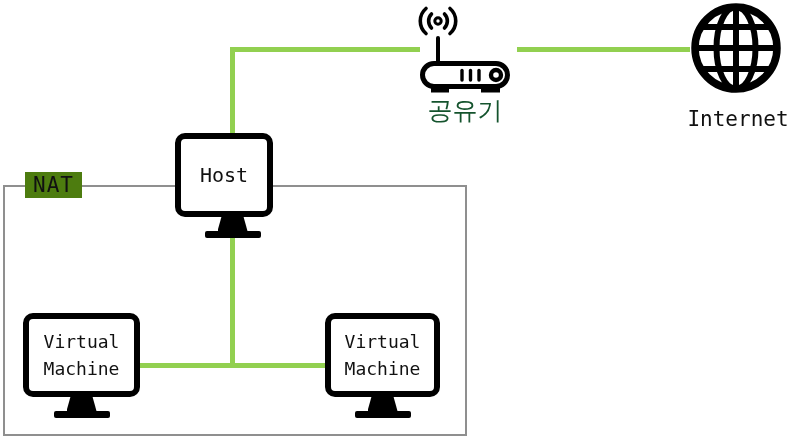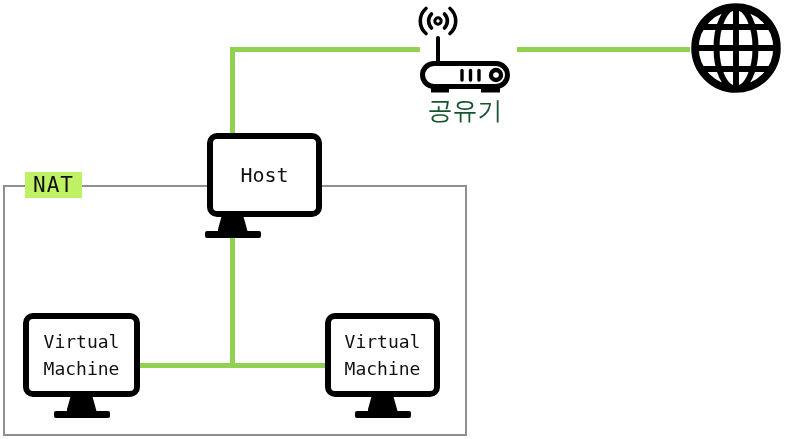--- a/index.html
+++ b/index.html
@@ -31,21 +31,21 @@
     position:absolute;
     left:3px;top:185px;
     width:464px;height:251px;
     border:2px solid #8f8f8f;
     z-index:2;
     box-sizing:border-box;
   }
   .nat-label{
     position:absolute;
     left:20px;top:-15px;
-    background:#bef264;
+    background:#4d7c0f;
     padding:0 8px;
     font-size:21px;
     font-weight:500;
     color:#111111;
     line-height:26px;
     letter-spacing:1px;
   }
 
   
   .monitor{position:absolute;z-index:3;}
@@ -67,21 +67,21 @@
     margin:0 auto;
     clip-path:polygon(13% 0,87% 0,100% 100%,0 100%);
   }
   .monitor .base{
     width:56px;height:7px;
     background:#000000;
     margin:0 auto;
     border-radius:2px;
   }
   #host-monitor{left:175px;top:133px;width:115px;}
-  #host-monitor .screen{width:115px;height:84px;font-size:20px;margin-left:32px;}
+  #host-monitor .screen{width:98px;height:84px;font-size:20px;}
   #vm-left-monitor{left:23px;top:313px;width:117px;}
   #vm-left-monitor .screen{width:117px;height:84px;font-size:18px;line-height:27px;}
   #vm-right-monitor{left:325px;top:313px;width:115px;}
   #vm-right-monitor .screen{width:115px;height:84px;font-size:18px;line-height:27px;}
 
   
   .icon-abs{position:absolute;z-index:3;}
   #router-icon{left:415px;top:2px;}
   #router-label{
     position:absolute;
@@ -140,20 +140,21 @@
   <div id="router-label">공유기</div>
 
   <svg class="icon-abs" id="globe-icon" width="92" height="92" viewBox="0 0 92 92" fill="none" xmlns="http://www.w3.org/2000/svg">
     <circle cx="46" cy="46" r="41" stroke="#000" stroke-width="7.5"></circle>
     <ellipse cx="46" cy="46" rx="19.5" ry="41" stroke="#000" stroke-width="6"></ellipse>
     <path d="M 46 5 L 46 87" stroke="#000" stroke-width="6"></path>
     <path d="M 5.5 46 L 86.5 46" stroke="#000" stroke-width="6"></path>
     <path d="M 11.5 25 L 80.5 25" stroke="#000" stroke-width="6"></path>
     <path d="M 11.5 67 L 80.5 67" stroke="#000" stroke-width="6"></path>
   </svg>
+  <div id="internet-label">Internet</div>
 
   <div class="monitor" id="host-monitor">
     <div class="screen">
       <span>Host</span>
     </div>
     <div class="neck"></div>
     <div class="base"></div>
   </div>
 
   <div class="monitor" id="vm-left-monitor">

